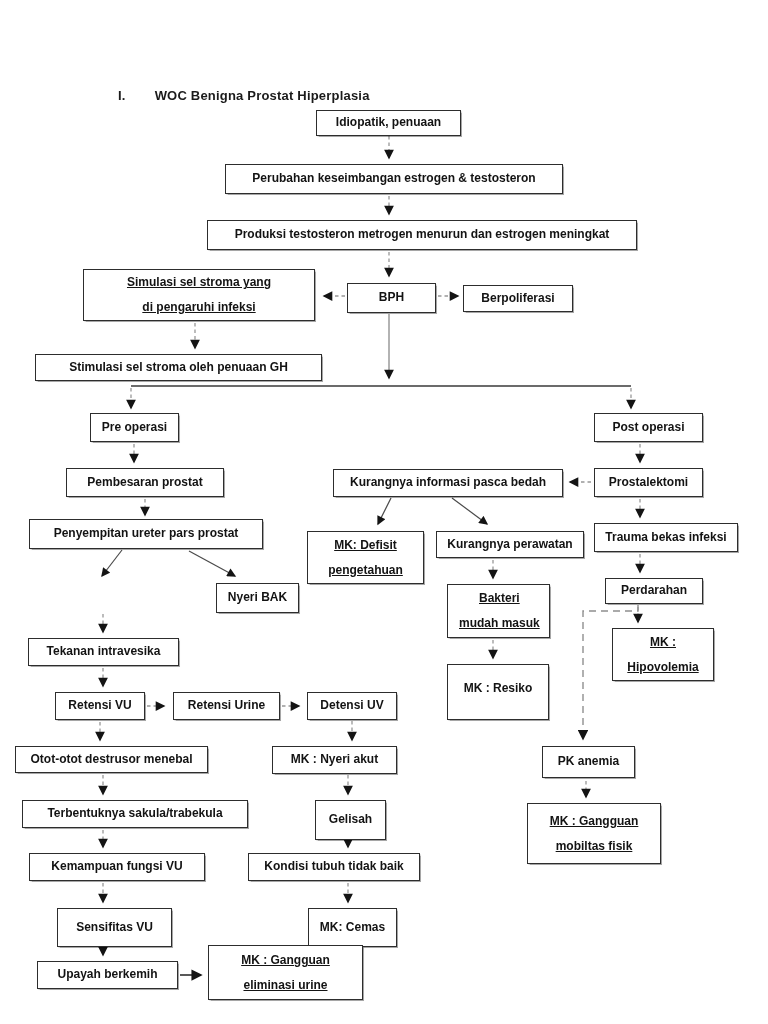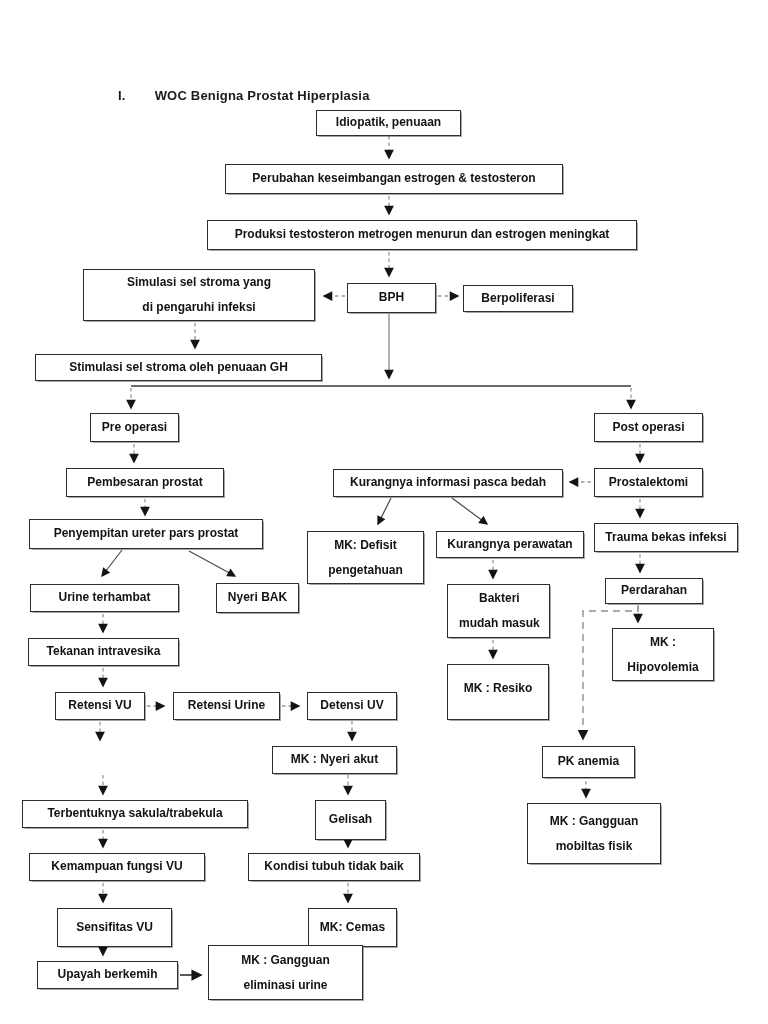--- a/index.html
+++ b/index.html
@@ -12,21 +12,21 @@
     font-size:13px;font-weight:bold;color:#1b1b1b;letter-spacing:.2px;
   }
   .connectors{position:absolute;left:0;top:0;}
   .node{
     position:absolute;background:#fff;border:1.6px solid #2d2d2d;
     box-shadow:1.2px 1.2px 1px rgba(0,0,0,.35);
     display:flex;align-items:center;justify-content:center;
     text-align:center;font-weight:bold;font-size:12px;color:#131313;
     white-space:pre-line;line-height:1.3;box-sizing:border-box;padding:0 4px;
   }
-  .two{line-height:2.05;}
+  .two{line-height:2.05;text-decoration:underline;}
   .leftal{justify-content:flex-start;text-align:center;padding-left:11px;}
   .topal{align-items:flex-start;padding-top:16px;}
   .d{stroke:#989898;stroke-width:1.3;fill:none;stroke-dasharray:3.5 3;}
   .ld{stroke:#8f8f8f;stroke-width:1.4;fill:none;stroke-dasharray:7 5;}
   .s{stroke:#4a4a4a;stroke-width:1.2;fill:none;}
   .sg{stroke:#8a8a8a;stroke-width:1.3;fill:none;}
   .sb{stroke:#222;stroke-width:1.5;fill:none;}
   .bl{stroke:#3a3a3a;stroke-width:1.7;fill:none;}
 </style>
 </head>
@@ -97,32 +97,32 @@
   <div class="node" style="left:90px;top:413px;width:89px;height:29px">Pre operasi</div>
   <div class="node" style="left:594px;top:413px;width:109px;height:29px">Post operasi</div>
   <div class="node" style="left:66px;top:468px;width:158px;height:29px">Pembesaran prostat</div>
   <div class="node" style="left:333px;top:469px;width:230px;height:28px">Kurangnya informasi pasca bedah</div>
   <div class="node" style="left:594px;top:468px;width:109px;height:29px">Prostalektomi</div>
   <div class="node" style="left:29px;top:519px;width:234px;height:30px">Penyempitan ureter pars prostat</div>
   <div class="node two" style="left:307px;top:531px;width:117px;height:53px">MK: Defisit
 pengetahuan</div>
   <div class="node" style="left:436px;top:531px;width:148px;height:27px">Kurangnya perawatan</div>
   <div class="node" style="left:594px;top:523px;width:144px;height:29px">Trauma bekas infeksi</div>
-  <div class="node" style="left:30px;top:584px;width:149px;height:28px">Urine terhambat</div>
   <div class="node" style="left:216px;top:583px;width:83px;height:30px">Nyeri BAK</div>
   <div class="node two leftal" style="left:447px;top:584px;width:103px;height:54px">Bakteri
 mudah masuk</div>
   <div class="node" style="left:605px;top:578px;width:98px;height:26px">Perdarahan</div>
   <div class="node" style="left:28px;top:638px;width:151px;height:28px">Tekanan intravesika</div>
   <div class="node two" style="left:612px;top:628px;width:102px;height:53px">MK :
 Hipovolemia</div>
   <div class="node" style="left:55px;top:692px;width:90px;height:28px">Retensi VU</div>
   <div class="node" style="left:173px;top:692px;width:107px;height:28px">Retensi Urine</div>
   <div class="node" style="left:307px;top:692px;width:90px;height:28px">Detensi UV</div>
   <div class="node topal" style="left:447px;top:664px;width:102px;height:56px">MK : Resiko</div>
+  <div class="node" style="left:15px;top:746px;width:193px;height:27px">Otot-otot destrusor menebal</div>
   <div class="node" style="left:272px;top:746px;width:125px;height:28px">MK : Nyeri akut</div>
   <div class="node" style="left:542px;top:746px;width:93px;height:32px">PK anemia</div>
   <div class="node" style="left:22px;top:800px;width:226px;height:28px">Terbentuknya sakula/trabekula</div>
   <div class="node" style="left:315px;top:800px;width:71px;height:40px">Gelisah</div>
   <div class="node two" style="left:527px;top:803px;width:134px;height:61px">MK : Gangguan
 mobiltas fisik</div>
   <div class="node" style="left:29px;top:853px;width:176px;height:28px">Kemampuan fungsi VU</div>
   <div class="node" style="left:248px;top:853px;width:172px;height:28px">Kondisi tubuh tidak baik</div>
   <div class="node" style="left:57px;top:908px;width:115px;height:39px">Sensifitas VU</div>
   <div class="node" style="left:308px;top:908px;width:89px;height:39px">MK: Cemas</div>

